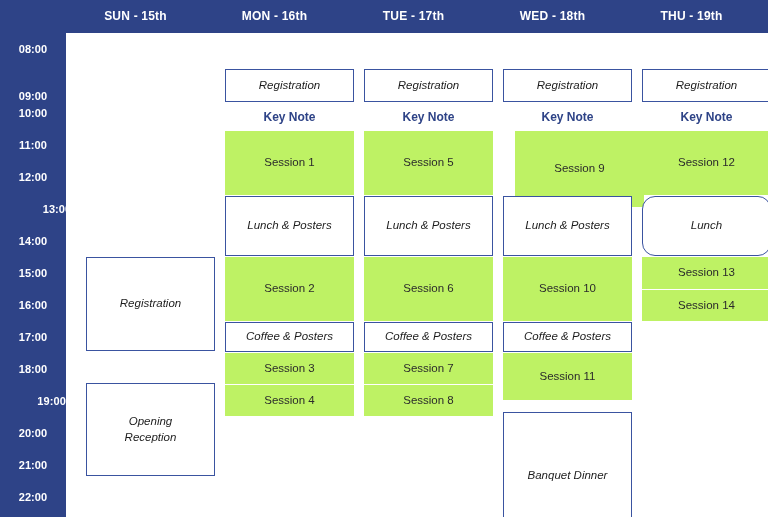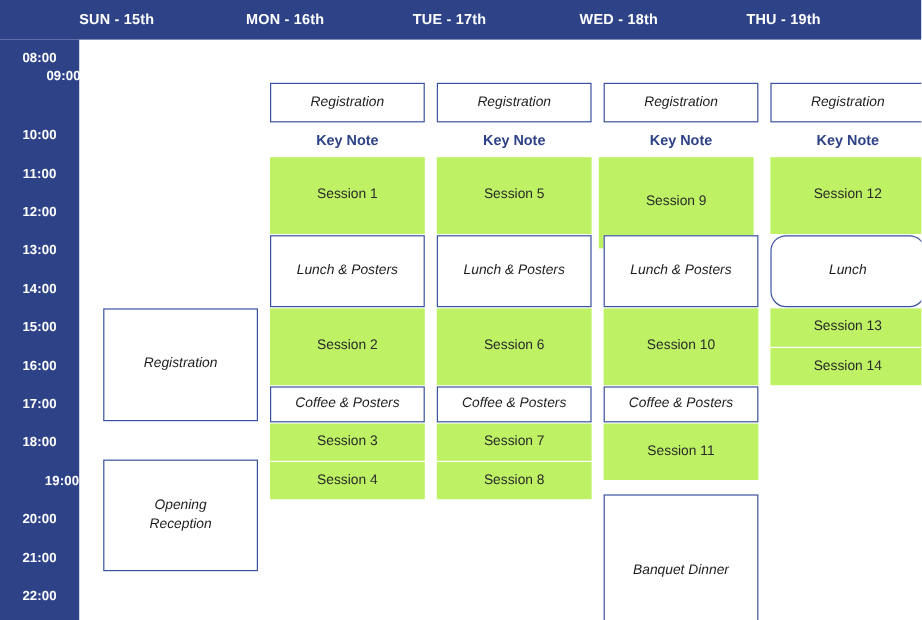--- a/index.html
+++ b/index.html
@@ -35,20 +35,21 @@
     width: 66px;
     height: 484px;
     background: #2e4387;
   }
   
   .day-header {
     position: absolute;
     top: 0;
     height: 33px;
     line-height: 33px;
+    text-align: center;
     color: #ffffff;
     font-size: 12px;
     font-weight: bold;
     letter-spacing: 0.2px;
     white-space: nowrap;
   }
   
   .time-label {
     position: absolute;
     left: 0;
@@ -108,25 +109,25 @@
 
   <div id="day-headers">
       <div class="day-header" style="left: 66px; width: 139px;">SUN - 15th</div>
       <div class="day-header" style="left: 205px; width: 139px;">MON - 16th</div>
       <div class="day-header" style="left: 344px; width: 139px;">TUE - 17th</div>
       <div class="day-header" style="left: 483px; width: 139px;">WED - 18th</div>
       <div class="day-header" style="left: 622px; width: 139px;">THU - 19th</div>
     </div>
   <div id="time-labels">
       <div class="time-label" style="top: 33px;">08:00</div>
-      <div class="time-label" style="top: 48px; margin-left: 20px;">09:00</div>
+      <div class="time-label" style="top: 80px;">09:00</div>
       <div class="time-label" style="top: 97px;">10:00</div>
       <div class="time-label" style="top: 129px;">11:00</div>
       <div class="time-label" style="top: 161px;">12:00</div>
-      <div class="time-label" style="top: 193px;">13:00</div>
+      <div class="time-label" style="top: 193px; margin-left: 24px;">13:00</div>
       <div class="time-label" style="top: 225px;">14:00</div>
       <div class="time-label" style="top: 257px;">15:00</div>
       <div class="time-label" style="top: 289px;">16:00</div>
       <div class="time-label" style="top: 321px;">17:00</div>
       <div class="time-label" style="top: 353px;">18:00</div>
       <div class="time-label" style="top: 385px; text-align: right;">19:00</div>
       <div class="time-label" style="top: 417px;">20:00</div>
       <div class="time-label" style="top: 449px;">21:00</div>
       <div class="time-label" style="top: 481px;">22:00</div>
     </div>
@@ -154,21 +155,21 @@
       </div>
       <div class="event plain" style="left: 622px; width: 139px; top: 103px; height: 28px;">
         <span class="evt-text">Key Note</span>
       </div>
       <div class="event session" style="left: 210px; width: 129px; top: 131px; height: 64px;">
         <span class="evt-text">Session 1</span>
       </div>
       <div class="event session" style="left: 349px; width: 129px; top: 131px; height: 64px;">
         <span class="evt-text">Session 5</span>
       </div>
-      <div class="event session" style="left: 484px; width: 129px; top: 131px; height: 76px;">
+      <div class="event session" style="left: 500px; width: 129px; top: 131px; height: 76px;">
         <span class="evt-text">Session 9</span>
       </div>
       <div class="event session" style="left: 627px; width: 129px; top: 131px; height: 64px;">
         <span class="evt-text">Session 12</span>
       </div>
       <div class="event outline" style="left: 210px; width: 129px; top: 196px; height: 60px;">
         <span class="evt-text">Lunch &amp; Posters</span>
       </div>
       <div class="event outline" style="left: 349px; width: 129px; top: 196px; height: 60px;">
         <span class="evt-text">Lunch &amp; Posters</span>

